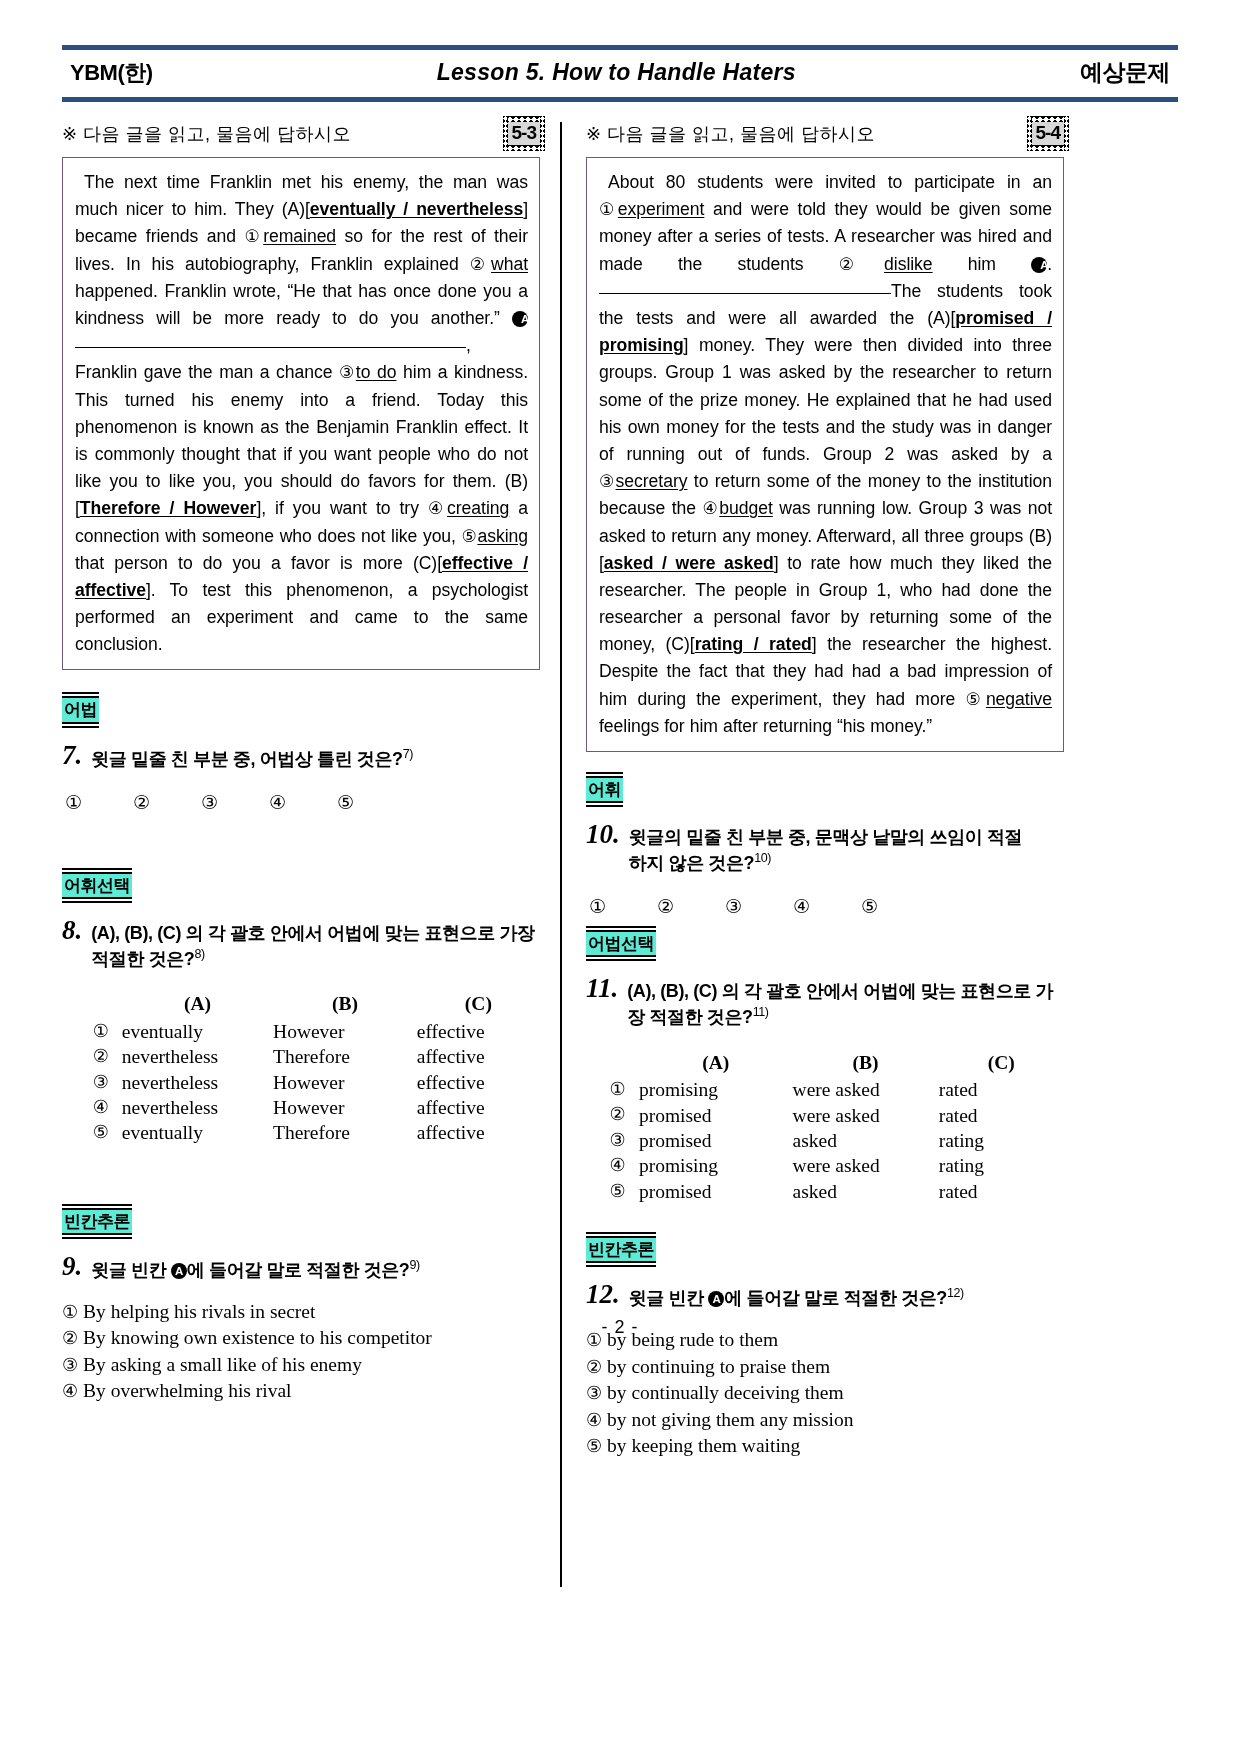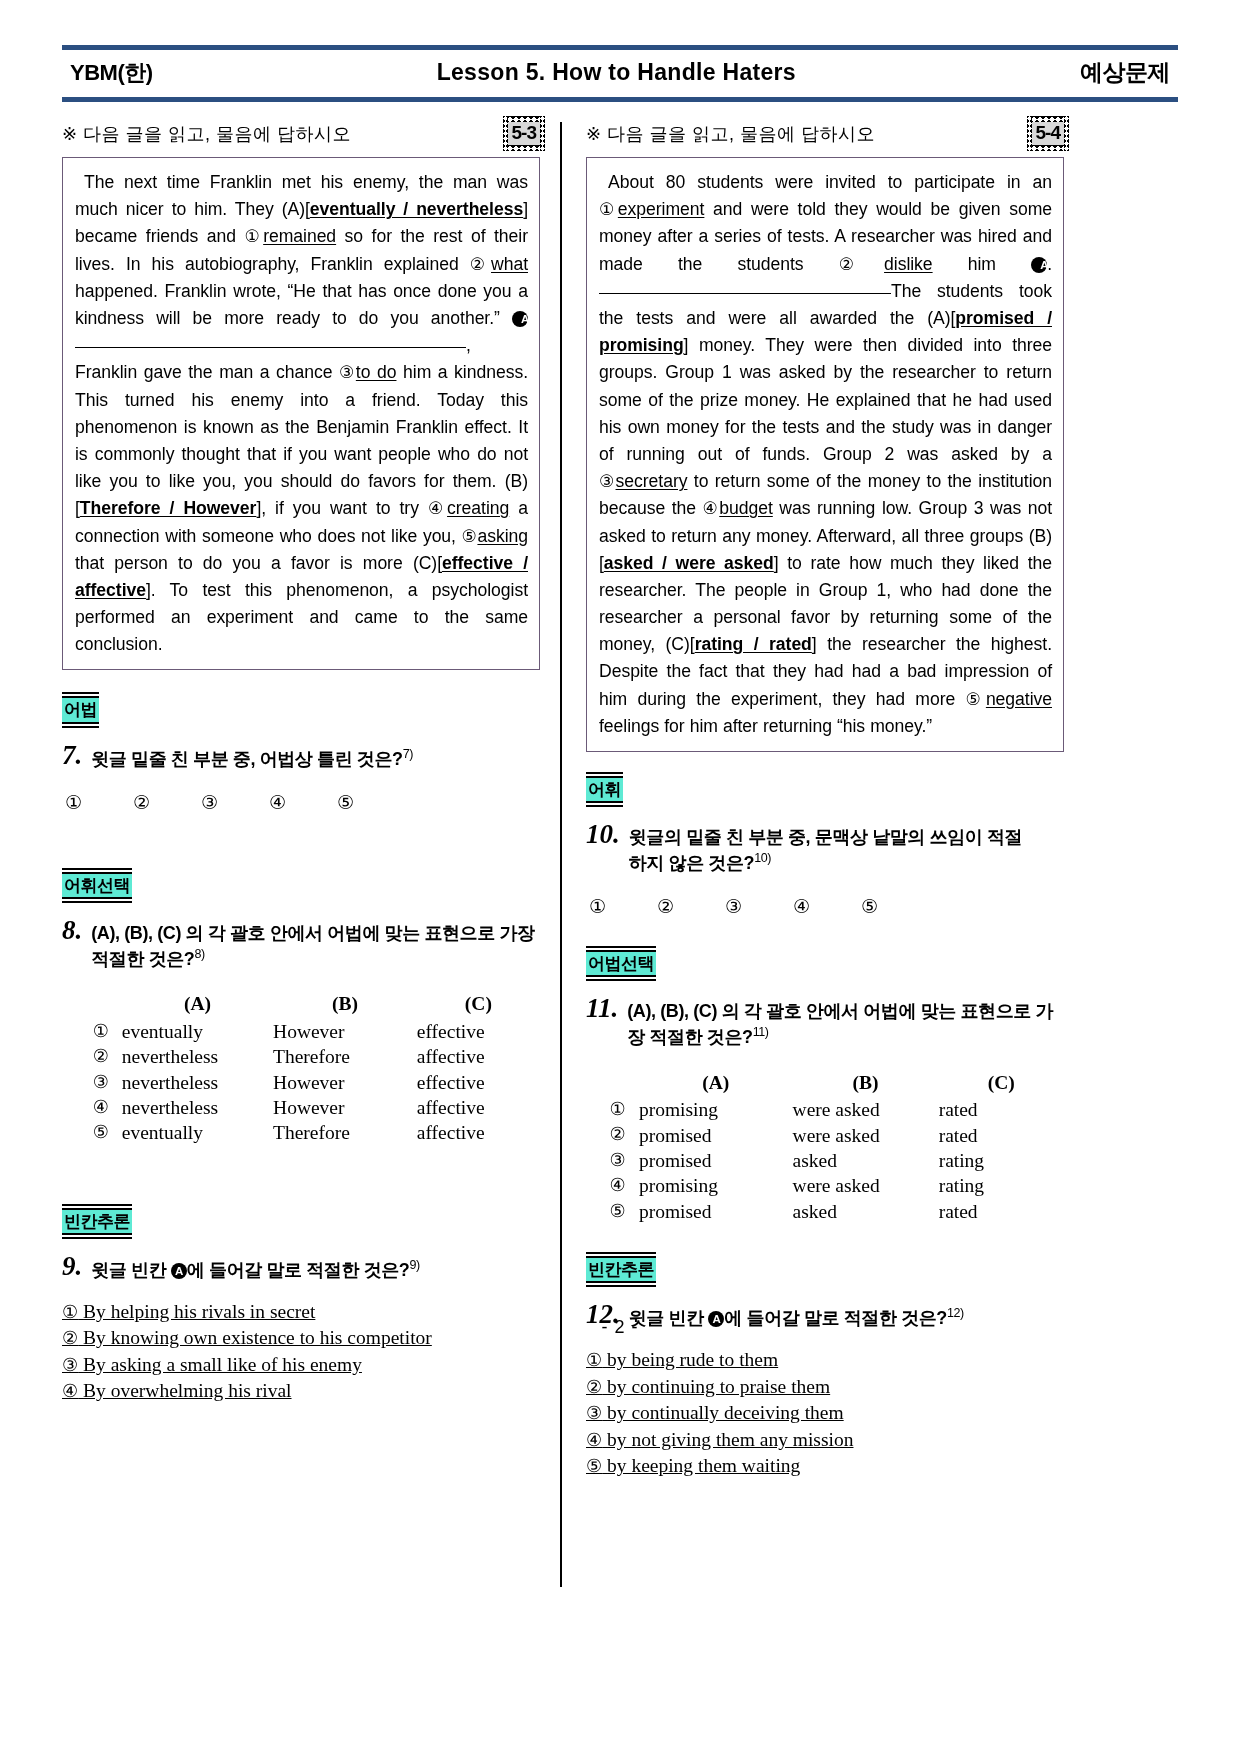--- a/index.html
+++ b/index.html
@@ -41,20 +41,21 @@
     font-weight: bold;
     letter-spacing: -0.5px;
     white-space: nowrap;
   }
   .hdr-center {
     font-size: 23px;
     font-weight: bold;
     letter-spacing: 0.3px;
     flex: 1;
     text-align: center;
+    font-style: italic;
   }
   .hdr-right {
     font-size: 23px;
     font-weight: bold;
     letter-spacing: -0.5px;
     white-space: nowrap;
   }
 
   
   .columns {
@@ -241,21 +242,20 @@
   .abc .c-c { width: 130px; }
   .abc-l { margin-left: 22px; }
   .abc-r { margin-left: 14px; }
 
   
   .opts {
     margin-top: 16px;
     font-family: "Liberation Serif", "DejaVu Serif", serif;
     font-size: 19.5px;
     line-height: 1.36;
-    text-decoration: underline;
   }
   .opts div { white-space: nowrap; }
   .opts .on { font-family: "Liberation Sans", sans-serif; font-size: 18px; }
 
   
   .footer {
     position: absolute;
     left: 0; right: 0;
     bottom: 80px;
     text-align: center;
@@ -397,21 +397,21 @@
         <div class="q-text" style="max-width:400px;"><span>윗글의 밑줄 친 부분 중, 문맥상 낱말의 쓰임이 적절하지 않은 것은?</span><sup>10)</sup></div>
       </div>
       <div class="inline-choices">
         <span>①</span>
         <span>②</span>
         <span>③</span>
         <span>④</span>
         <span>⑤</span>
       </div>
 
-      <div class="chip-wrap" style="margin-top:32px;text-decoration:underline;">
+      <div class="chip-wrap" style="margin-top:12px;text-decoration:underline;">
         <span class="chip">어법선택</span>
       </div>
       <div class="q">
         <div class="q-num">11.</div>
         <div class="q-text"><span>(A), (B), (C) 의 각 괄호 안에서 어법에 맞는 표현으로 가장 적절한 것은?</span><sup>11)</sup></div>
       </div>
       <table class="abc abc-r">
         <tbody>
             <tr>
           <th class="c-num"></th>

